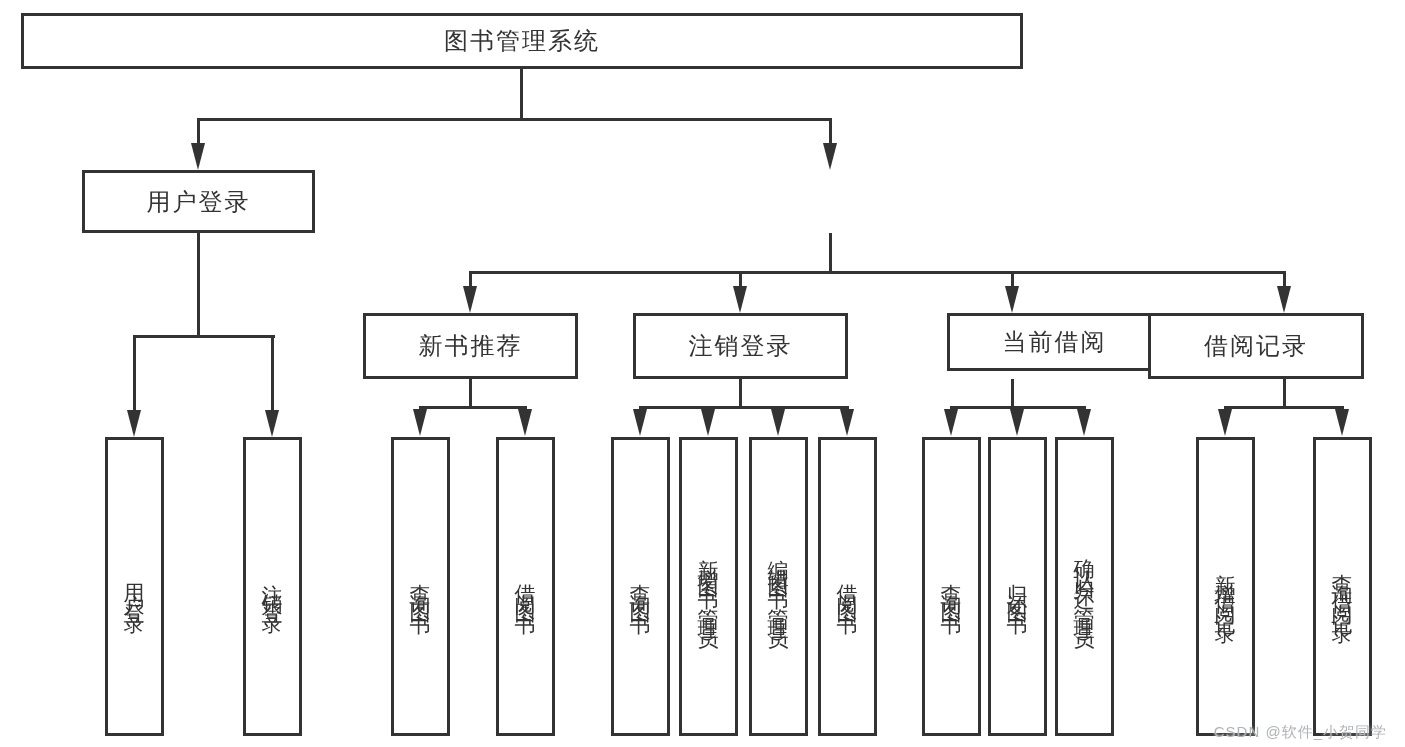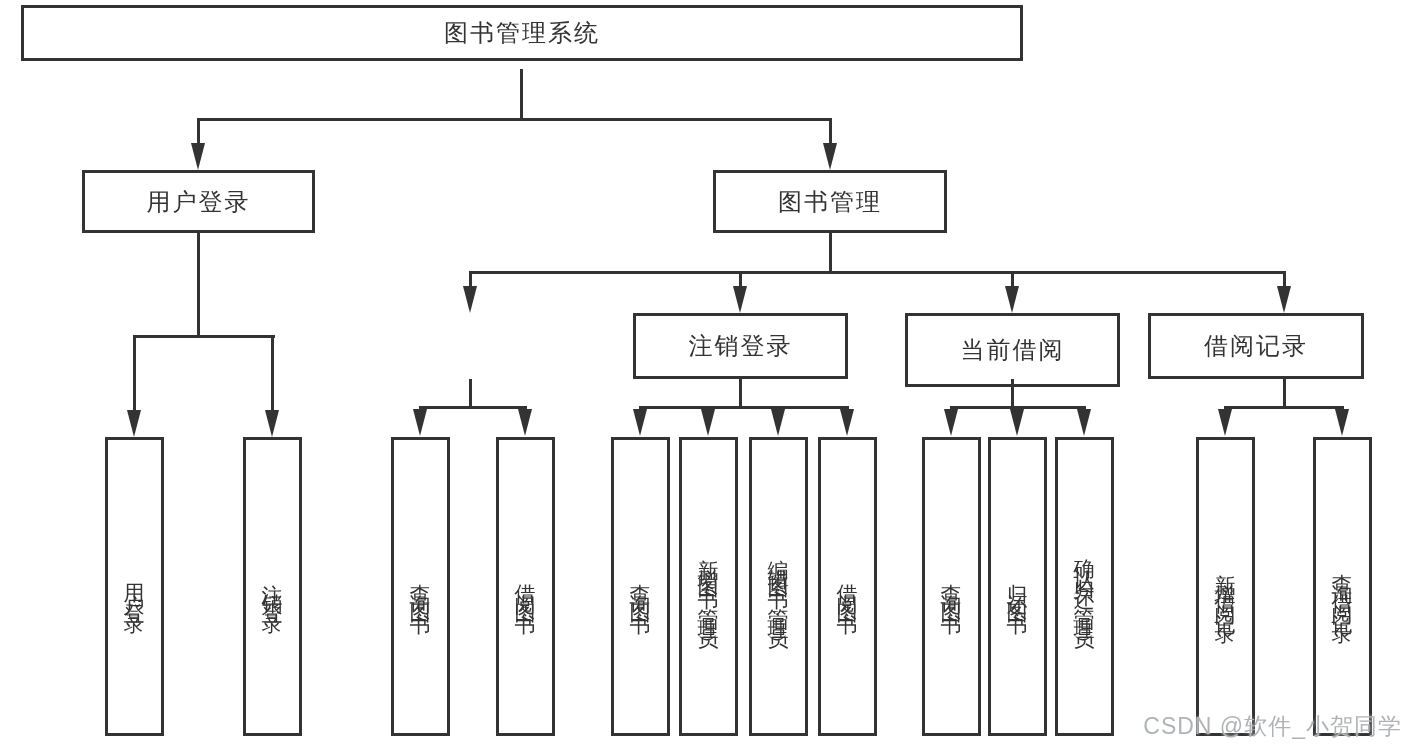--- a/index.html
+++ b/index.html
@@ -26,63 +26,63 @@
     font-size:21px;line-height:1;letter-spacing:10px;
   }
   .line{position:absolute;background:var(--stroke);}
   .ahead{
     position:absolute;width:0;height:0;
     border-left:7px solid transparent;
     border-right:7px solid transparent;
     border-top:27px solid var(--stroke);
   }
   .watermark{
-    position:absolute;right:3px;bottom:5px;z-index:5;
-    font-size:23px;letter-spacing:1px;color:var(--watermark);
+    position:absolute;right:18px;bottom:5px;z-index:5;
+    font-size:15px;letter-spacing:1px;color:var(--watermark);
     text-shadow:0 0 3px rgba(255,255,255,0.9);
     white-space:nowrap;
   }
 </style>
 </head>
 <body>
 
 <div id="chart">
 
-  <div class="box hbox" style="left:21px;top:5px;width:1002px;height:56px">图书管理系统</div>
+  <div class="box hbox" style="left:21px;top:13px;width:1002px;height:56px">图书管理系统</div>
 
   <div class="line" style="left:520px;top:69px;width:3px;height:49px"></div>
   <div class="line" style="left:197px;top:118px;width:635px;height:3px"></div>
   <div class="line" style="left:197px;top:118px;width:3px;height:27px"></div>
   <div class="line" style="left:829px;top:118px;width:3px;height:27px"></div>
   <div class="ahead" style="left:191px;top:143px"></div>
   <div class="ahead" style="left:823px;top:143px"></div>
 
   <div class="box hbox" style="left:82px;top:170px;width:233px;height:63px">用户登录</div>
-  <div class="box hbox" style="left:713px;top:170px;width:234px;height:63px">图书管理</div>
 
   <div class="line" style="left:197px;top:233px;width:3px;height:102px"></div>
   <div class="line" style="left:133px;top:335px;width:142px;height:3px"></div>
   <div class="line" style="left:133px;top:335px;width:3px;height:77px"></div>
   <div class="line" style="left:271px;top:335px;width:3px;height:77px"></div>
   <div class="ahead" style="left:127px;top:410px"></div>
   <div class="ahead" style="left:265px;top:410px"></div>
 
   <div class="line" style="left:829px;top:233px;width:3px;height:38px"></div>
   <div class="line" style="left:469px;top:271px;width:817px;height:3px"></div>
   <div class="line" style="left:469px;top:271px;width:3px;height:17px"></div>
   <div class="line" style="left:739px;top:271px;width:3px;height:17px"></div>
   <div class="line" style="left:1011px;top:271px;width:3px;height:17px"></div>
   <div class="line" style="left:1283px;top:271px;width:3px;height:17px"></div>
   <div class="ahead" style="left:463px;top:286px"></div>
   <div class="ahead" style="left:733px;top:286px"></div>
   <div class="ahead" style="left:1005px;top:286px"></div>
   <div class="ahead" style="left:1277px;top:286px"></div>
 
+  <div class="box hbox" style="left:363px;top:313px;width:215px;height:66px">新书推荐</div>
   <div class="box hbox" style="left:633px;top:313px;width:215px;height:66px">注销登录</div>
-  <div class="box hbox" style="left:905px;top:313px;width:215px;height:74px">当前借阅</div>
+  <div class="box hbox" style="left:947px;top:313px;width:215px;height:58px">当前借阅</div>
   <div class="box hbox" style="left:1148px;top:313px;width:216px;height:66px">借阅记录</div>
 
   <div class="line" style="left:469px;top:379px;width:3px;height:28px"></div>
   <div class="line" style="left:419px;top:406px;width:108px;height:3px"></div>
   <div class="ahead" style="left:413px;top:409px"></div>
   <div class="ahead" style="left:518px;top:409px"></div>
 
   <div class="line" style="left:739px;top:379px;width:3px;height:28px"></div>
   <div class="line" style="left:639px;top:406px;width:210px;height:3px"></div>
   <div class="ahead" style="left:633px;top:409px"></div>

